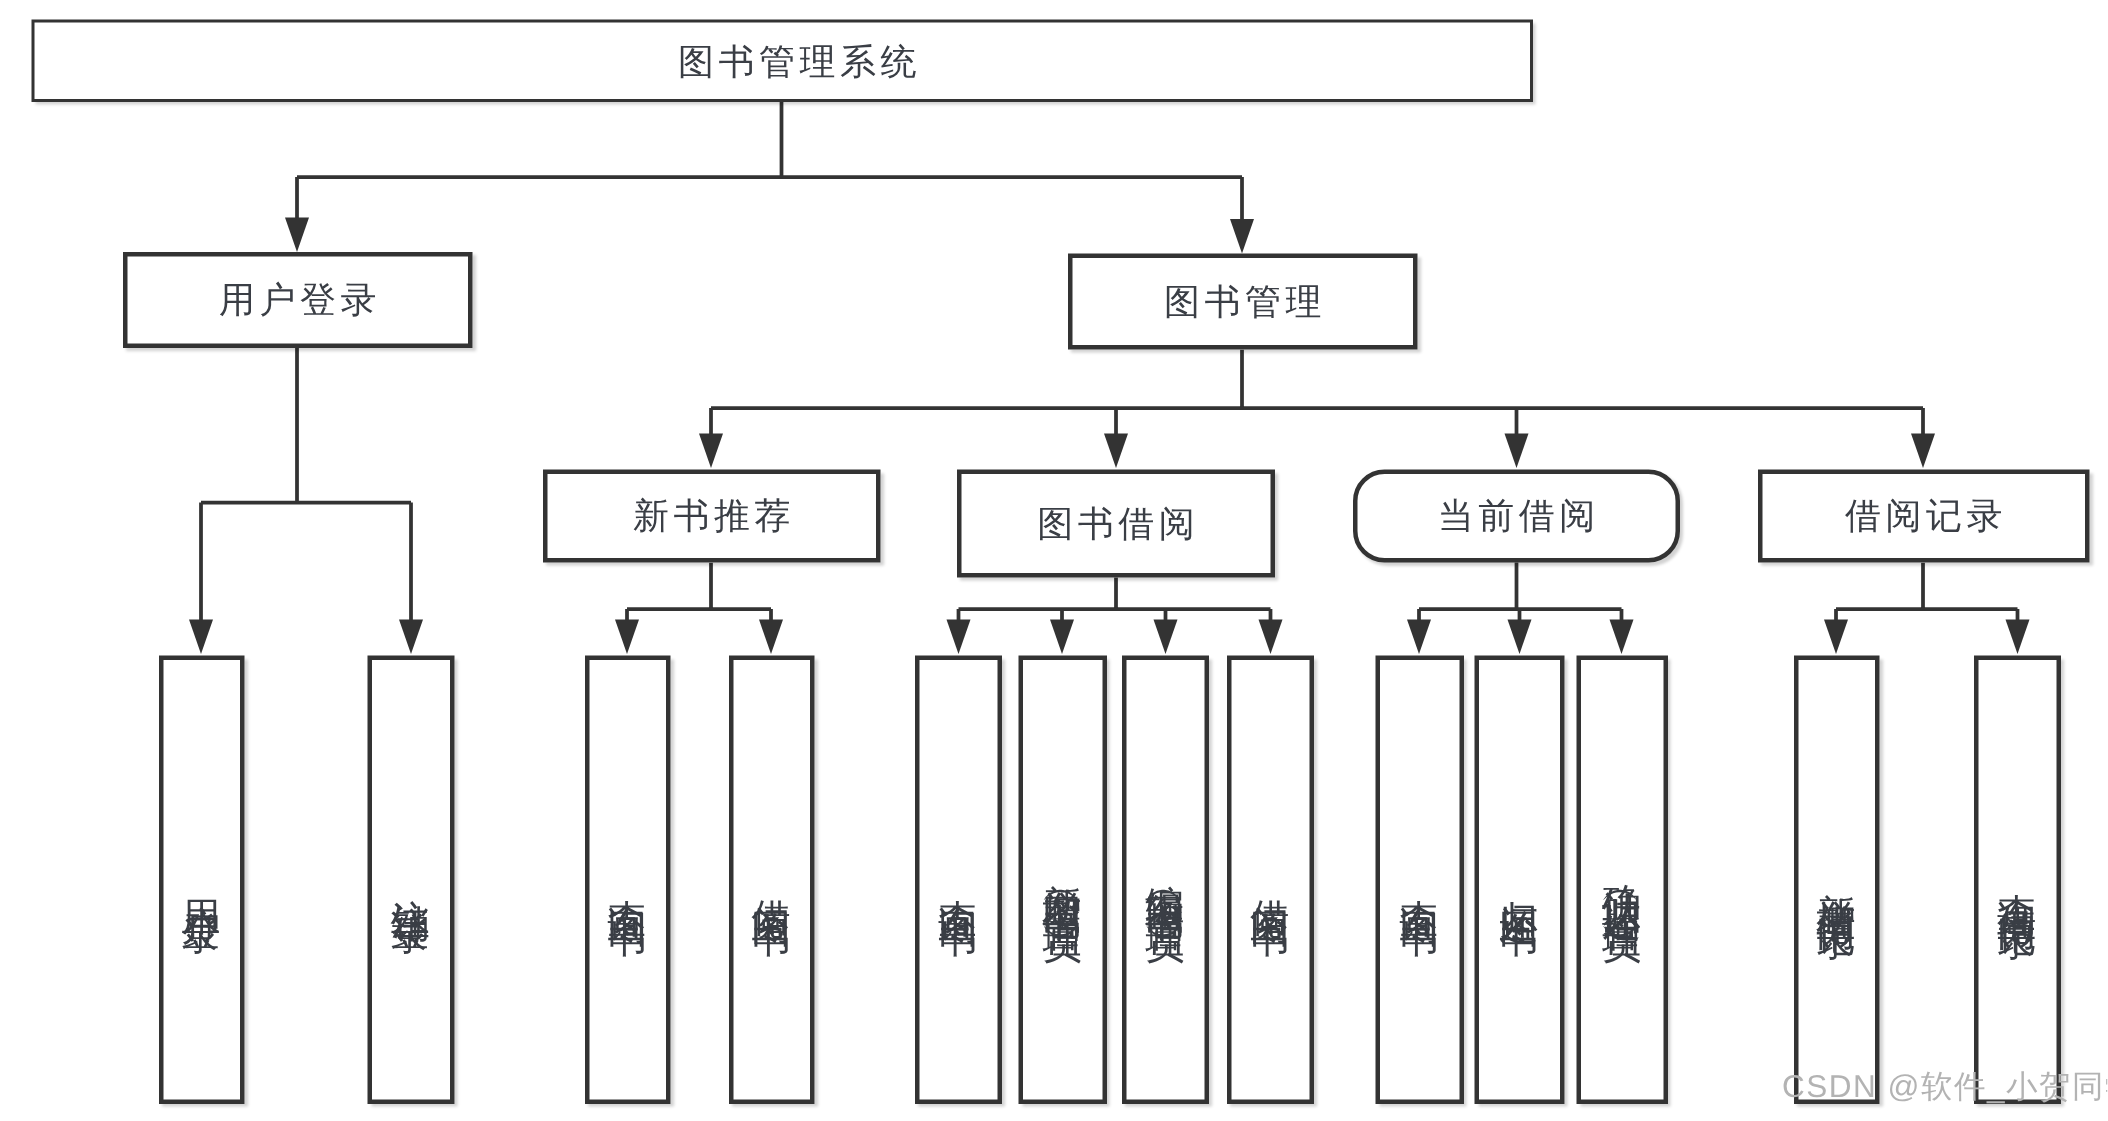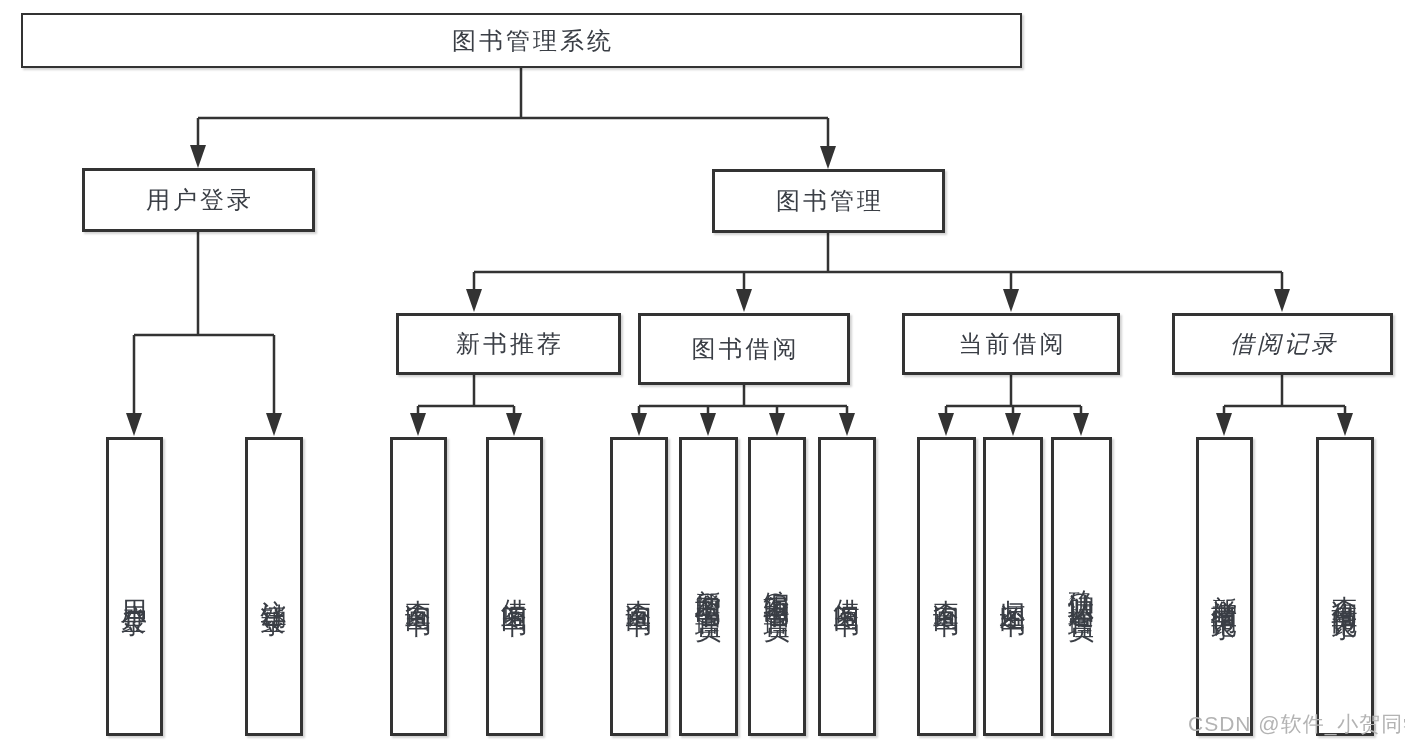--- a/index.html
+++ b/index.html
@@ -106,30 +106,30 @@
     <span>图书管理系统</span>
   </div>
 
   <div class="node h" style="left:82px; top:168px; width:233px; height:64px;">
     <span>用户登录</span>
   </div>
   <div class="node h" style="left:712px; top:169px; width:233px; height:64px;text-align:center;">
     <span>图书管理</span>
   </div>
 
-  <div class="node h" style="left:362px; top:313px; width:225px; height:62px;margin-left:34px;">
+  <div class="node h" style="left:362px; top:313px; width:225px; height:62px;">
     <span>新书推荐</span>
   </div>
   <div class="node h" style="left:638px; top:313px; width:212px; height:72px;">
     <span>图书借阅</span>
   </div>
-  <div class="node h" style="left:902px; top:313px; width:218px; height:62px;">
+  <div class="node h" style="left:902px; top:313px; width:218px; height:62px;border-radius:21px;">
     <span>当前借阅</span>
   </div>
-  <div class="node h" style="left:1172px; top:313px; width:221px; height:62px;font-style:italic;">
+  <div class="node h" style="left:1172px; top:313px; width:221px; height:62px;">
     <span>借阅记录</span>
   </div>
 
   <div class="node v" style="left:106px; top:437px; width:57px; height:299px;">
     <span>用户登录</span>
   </div>
   <div class="node v" style="left:245px; top:437px; width:58px; height:299px;">
     <span>注销登录</span>
   </div>
 

